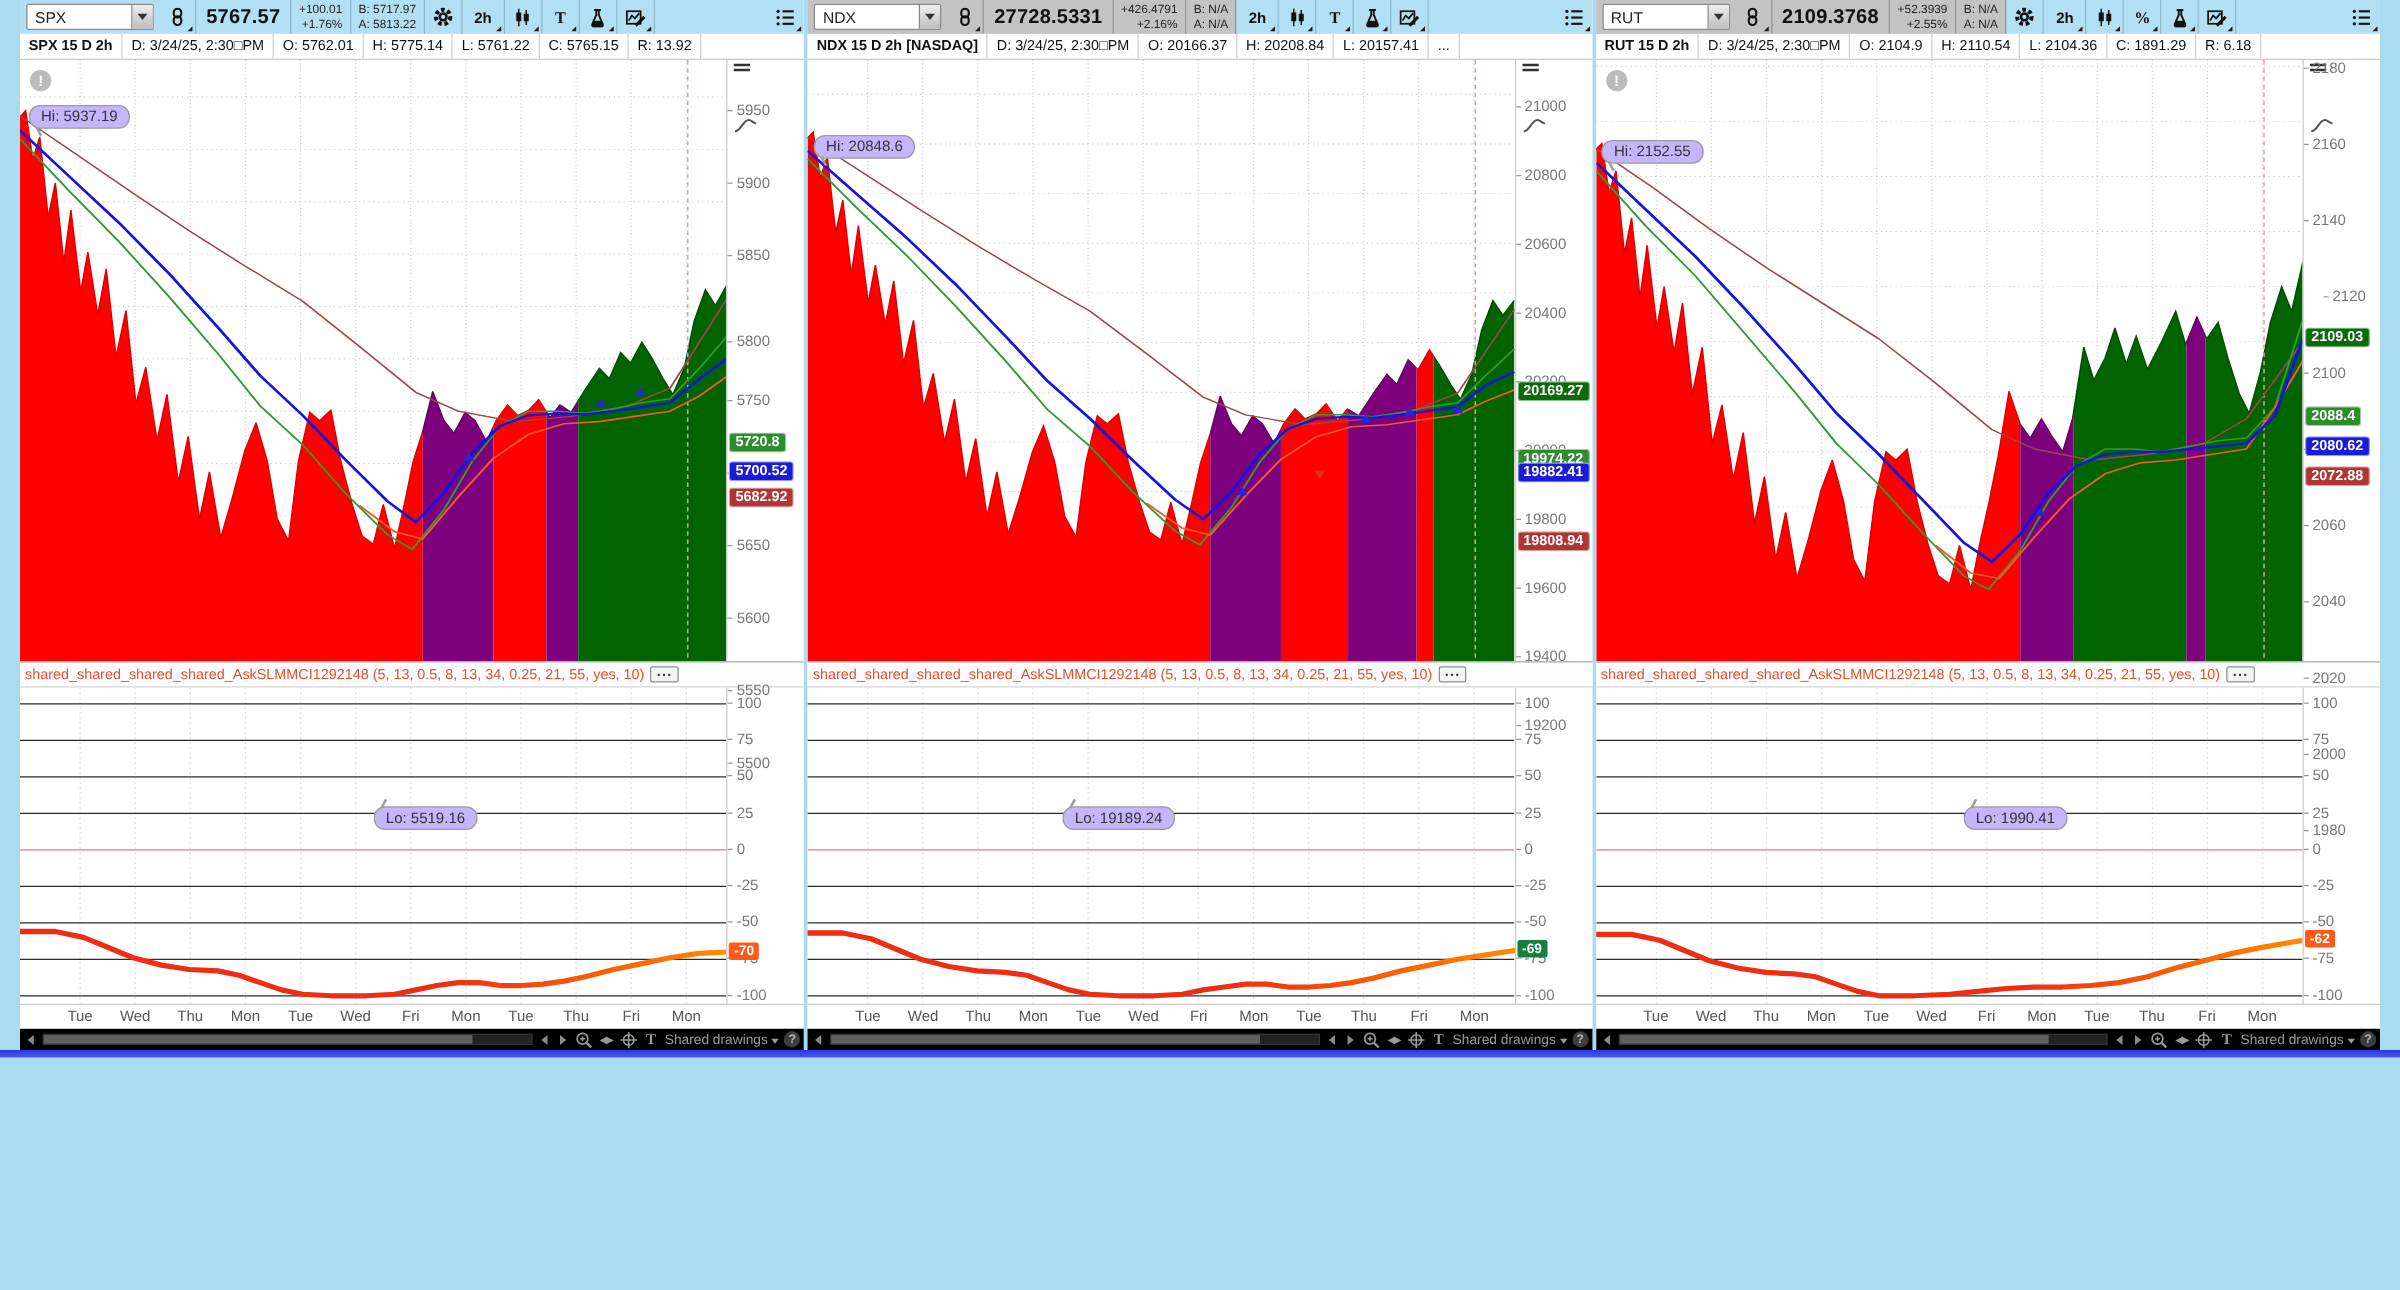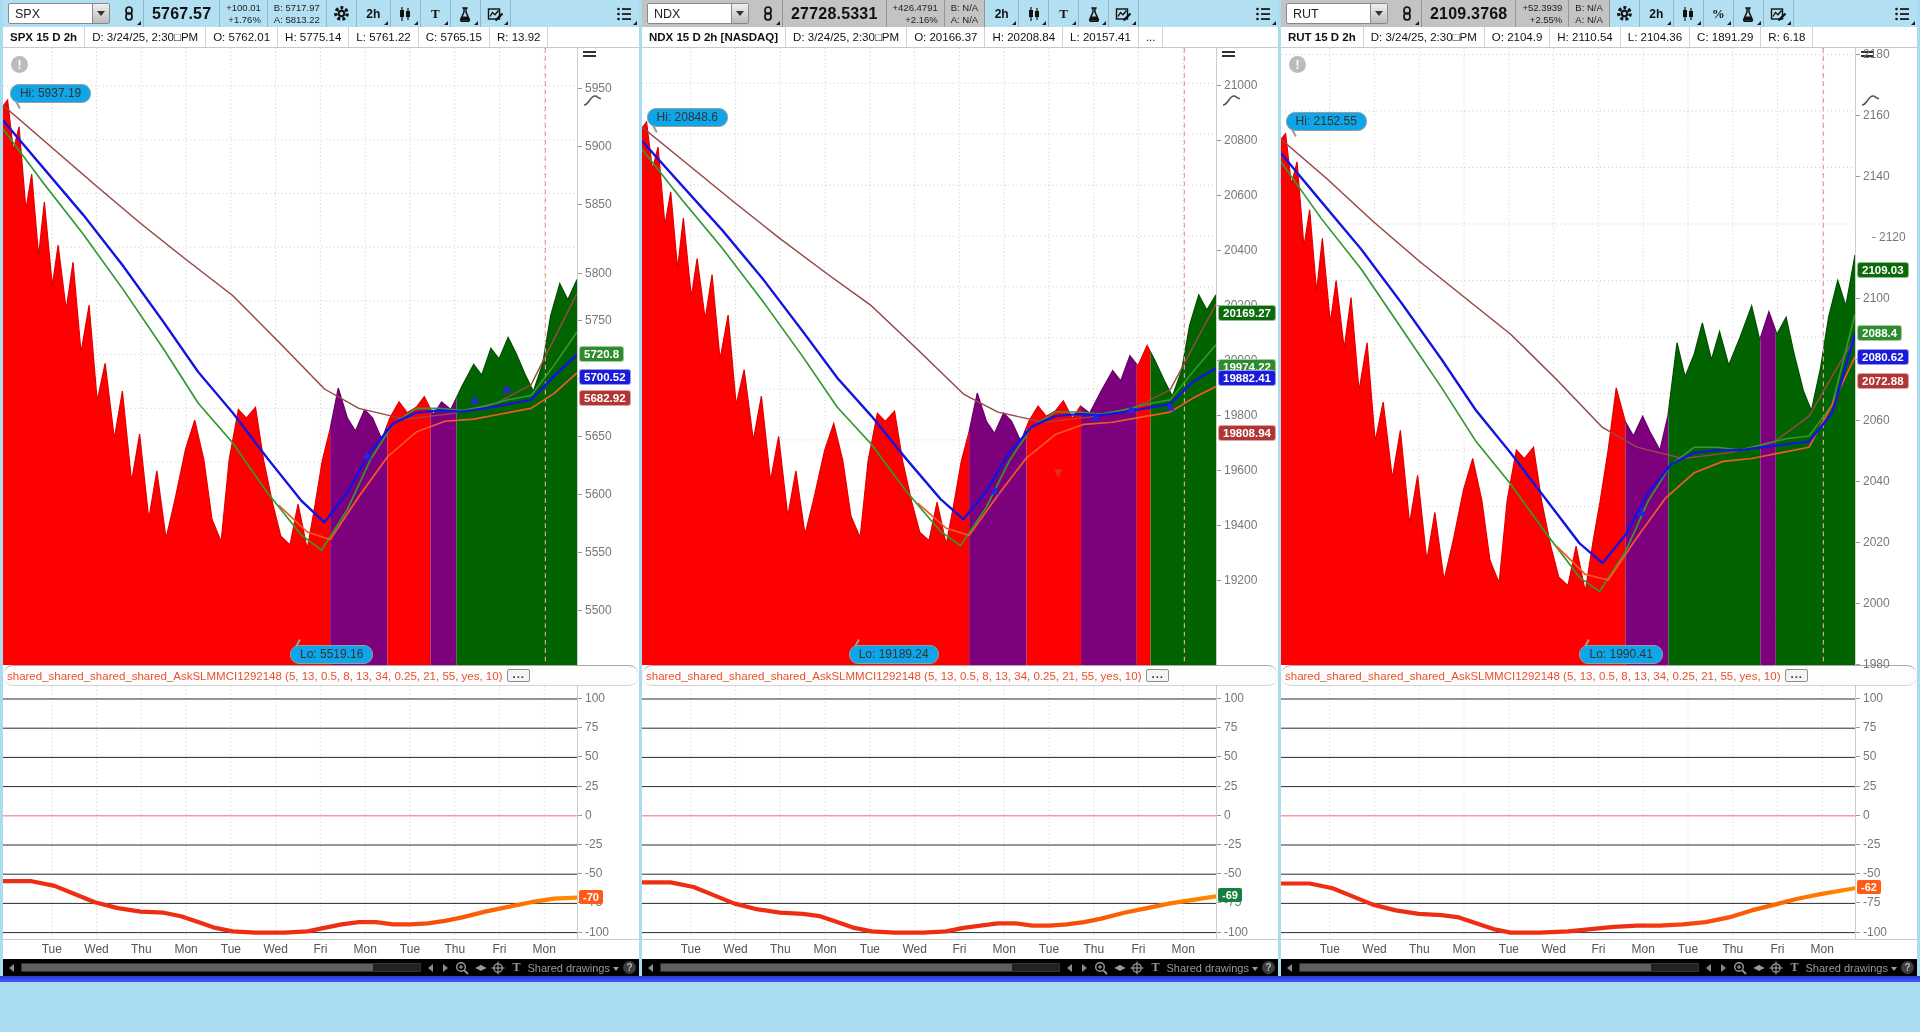--- a/index.html
+++ b/index.html
@@ -1,17 +1,17 @@
 <!DOCTYPE html>
 <html><head>
 <meta charset="utf-8">
 <style>
   * { margin:0; padding:0; box-sizing:border-box; }
   html,body { width:1920px; height:1032px; overflow:hidden; font-family:"Liberation Sans",sans-serif; background:#a9dcf1; }
-  .grid { display:flex; gap:3px; height:976px; padding:0 3px; background:#a9dcf1; }
+  .grid { display:flex; gap:3px; height:840px; padding:0 16px; background:#a9dcf1; }
   .panel { flex:1 1 0; min-width:0; display:flex; flex-direction:column; background:#fff; }
 
   
   .toolbar { height:27px; background:#b2e0f2; display:flex; align-items:stretch; font-size:11px; color:#111; flex-shrink:0; }
   .quote-cluster { display:flex; align-items:stretch; }
   .quote-cluster.gray { background:#c3c3c3; }
   .tcell { display:flex; align-items:center; padding:0 6px; border-right:1px solid rgba(50,80,100,.28); position:relative; }
   .quote-cluster.gray .tcell { border-right:1px solid rgba(60,60,60,.35); }
   .sym-box { margin:3px 4px 3px 5px; background:#fff; border:1px solid #8a8a8a; border-radius:2px; display:flex; align-items:center; width:102px; }
   .sym-text { flex:1; padding:0 6px; font-size:12.5px; color:#222; }
@@ -35,27 +35,27 @@
   .chart-main { flex:1 1 auto; display:flex; position:relative; min-height:0; }
   .plot { flex:1 1 auto; position:relative; min-width:0; }
   .plot svg { width:100%; height:100%; display:block; }
   .yaxis { width:62px; flex-shrink:0; position:relative; border-left:1px solid #ccc; font-size:12px; color:#777; }
   .ytick { position:absolute; left:7px; }
   .ytick::before { content:""; position:absolute; left:-7px; top:7px; width:4px; height:1px; background:#999; }
   .ybadge { position:absolute; left:1px; color:#fff; font-size:11.5px; font-weight:bold; padding:1px 4px; border-radius:3px; border:1px solid rgba(255,255,255,.55); z-index:2; }
   .axis-menu-icon { position:absolute; top:3px; left:5px; width:13px; }
   .axis-menu-icon div { height:2px; background:#333; margin-bottom:2px; }
   .curve-icon { position:absolute; top:46px; left:5px; }
-  .bubble { position:absolute; background:#0ea5e9; border:1px solid #9c9c9c; border-radius:9px; padding:1px 9px 2px; font-size:12px; color:#333; white-space:nowrap; z-index:3; }
+  .bubble { position:absolute; background:#c4b5fd; border:1px solid #9c9c9c; border-radius:9px; padding:1px 9px 2px; font-size:12px; color:#333; white-space:nowrap; z-index:3; }
   .bubble.lo::before { content:""; position:absolute; left:6px; top:-7px; width:2px; height:8px; background:#9c9c9c; transform:rotate(28deg); }
   .bubble.hi::after { content:""; position:absolute; left:6px; bottom:-7px; width:2px; height:8px; background:#9c9c9c; transform:rotate(-28deg); }
   .warn { position:absolute; left:8px; top:8px; width:17px; height:17px; border-radius:50%; background:#bbb; color:#fff; font-weight:bold; font-size:12px; display:flex; align-items:center; justify-content:center; z-index:3; }
 
   
-  .ind-head { height:21px; flex-shrink:0; border-top:1px solid #a8a8a8; border-bottom:1px solid #d5d5d5; background:#fdfdfd; display:flex; align-items:center; padding:0 4px; font-size:11.5px; color:#e8502d; white-space:nowrap; overflow:hidden;border-radius:10px; }
+  .ind-head { height:21px; flex-shrink:0; border-top:1px solid #a8a8a8; border-bottom:1px solid #d5d5d5; background:#fdfdfd; display:flex; align-items:center; padding:0 4px; font-size:11.5px; color:#e8502d; white-space:nowrap; overflow:hidden; }
   .ind-head .more { margin-left:5px; border:1px solid #8f8f8f; background:#f4f4f4; color:#333; font-weight:bold; padding:0 4px 3px; line-height:9px; height:13px; border-radius:2px; letter-spacing:1px; flex-shrink:0; }
   .lower { height:253px; flex-shrink:0; display:flex; position:relative; }
   .smi-badge { position:absolute; left:1px; background:#ff5a17; color:#fff; font-size:11px; font-weight:bold; padding:1px 4px; border-radius:2px; z-index:2; }
 
   
   .time-row { height:20px; flex-shrink:0; display:flex; border-top:1px solid #ccc; }
   .time-plot { flex:1; position:relative; }
   .time-plot span { position:absolute; top:2px; transform:translateX(-50%); font-size:12px; color:#555; }
   .time-spacer { width:62px; flex-shrink:0; }
 

